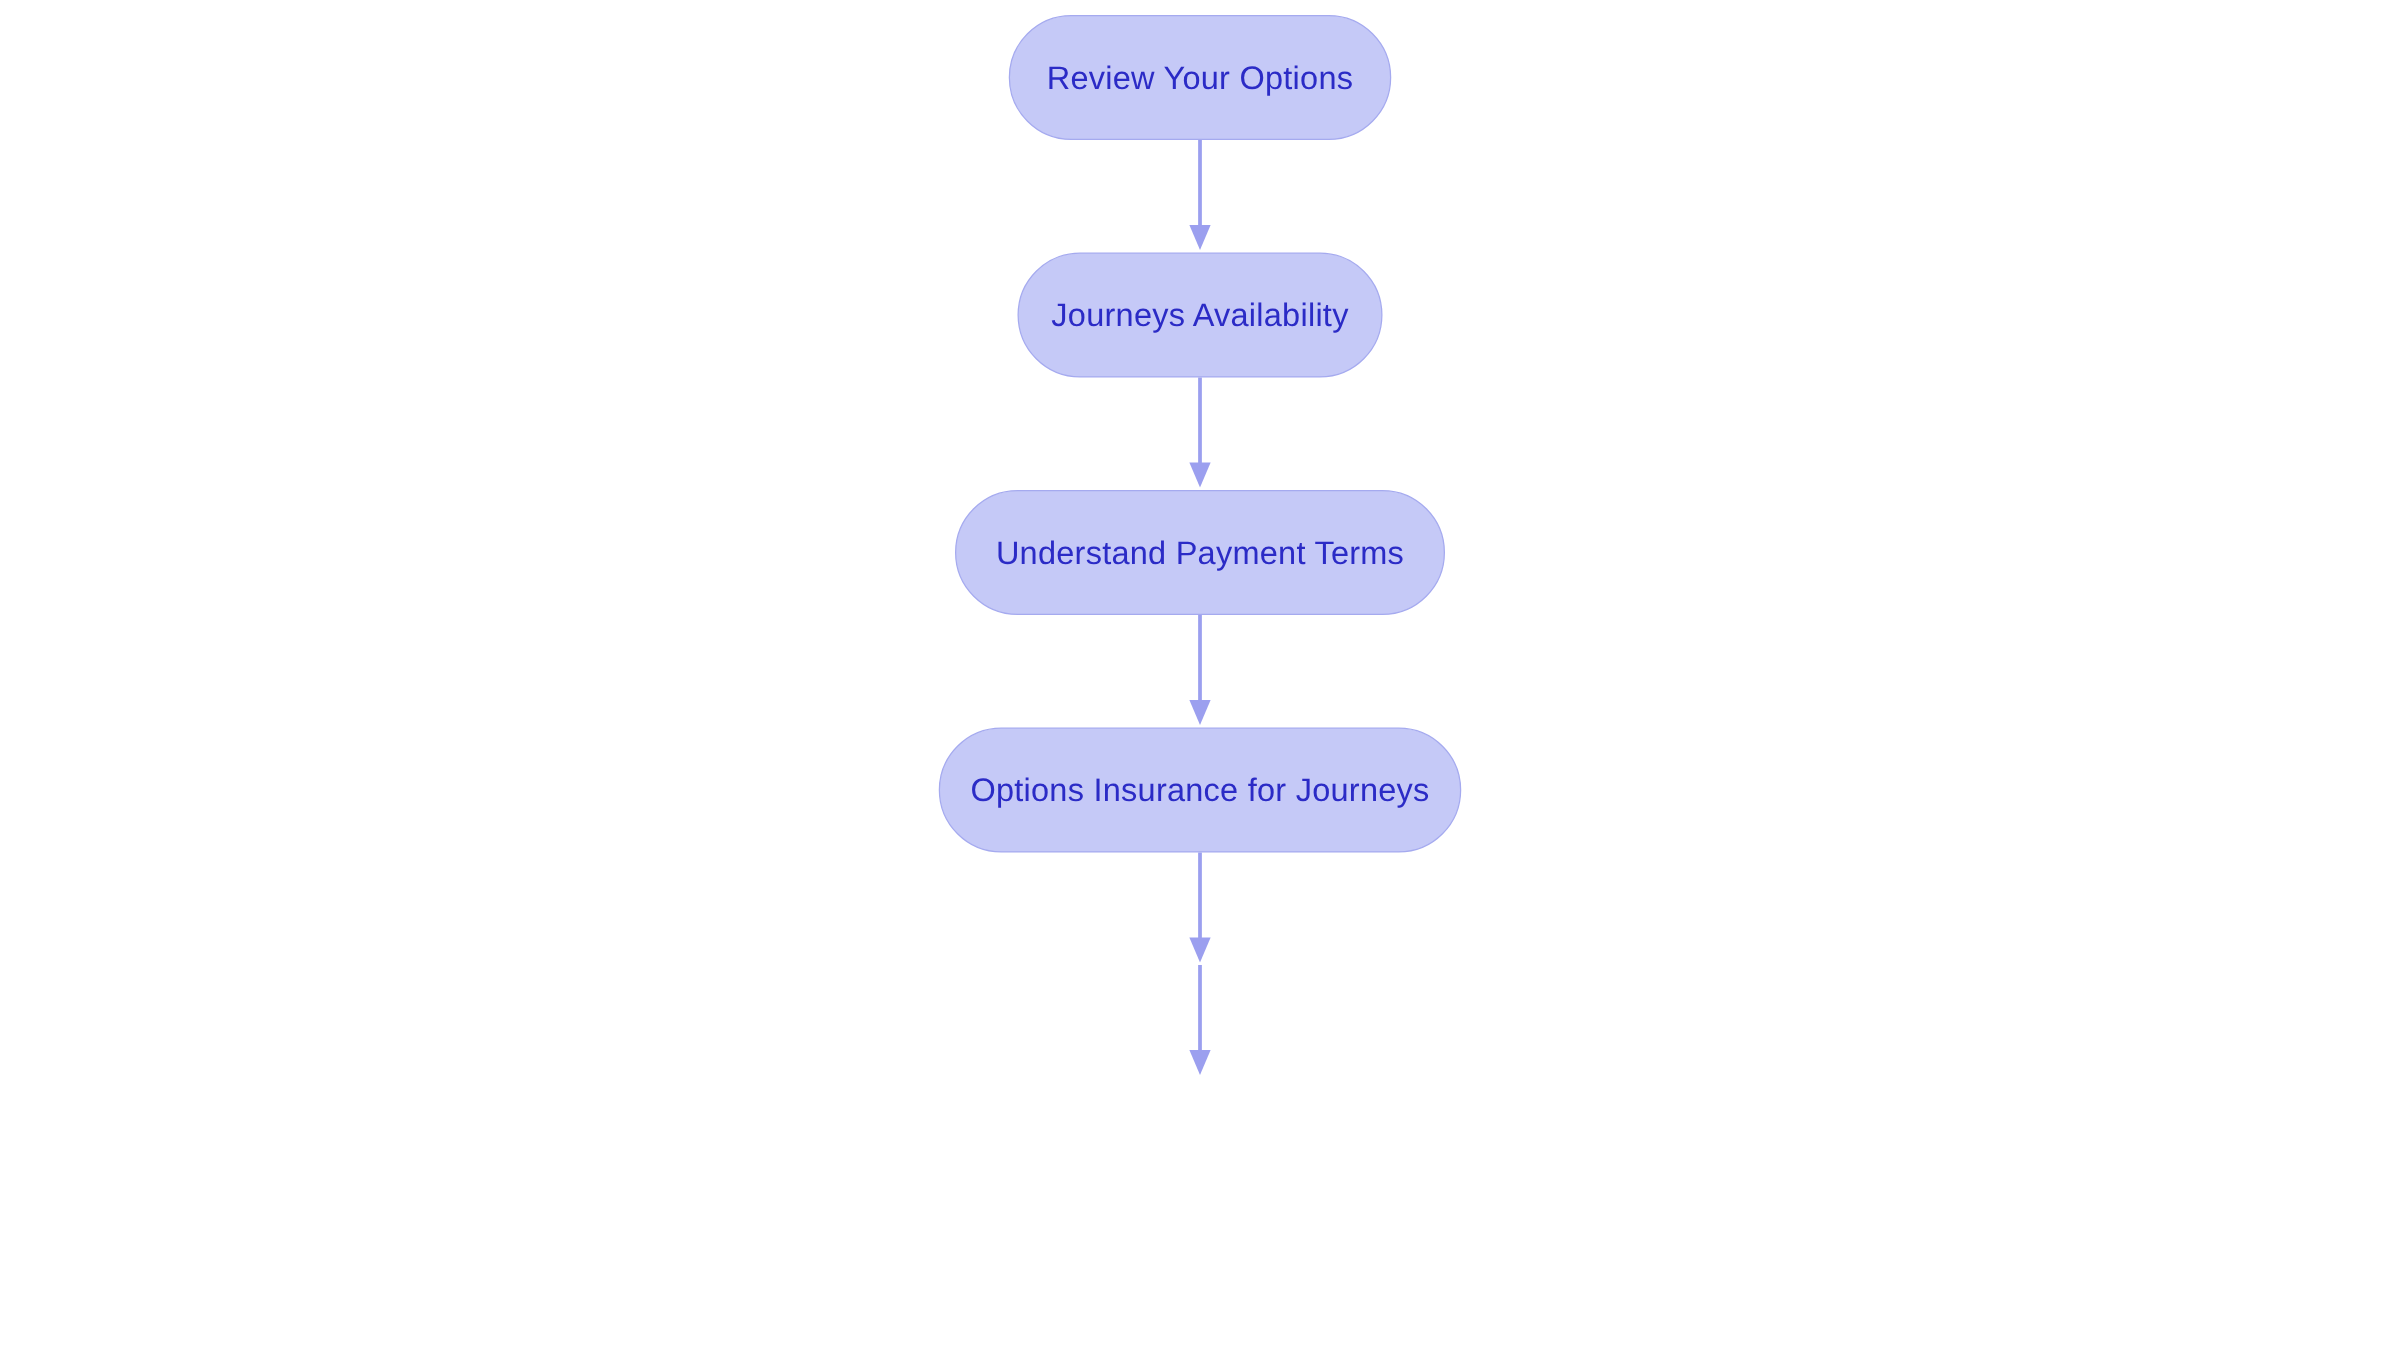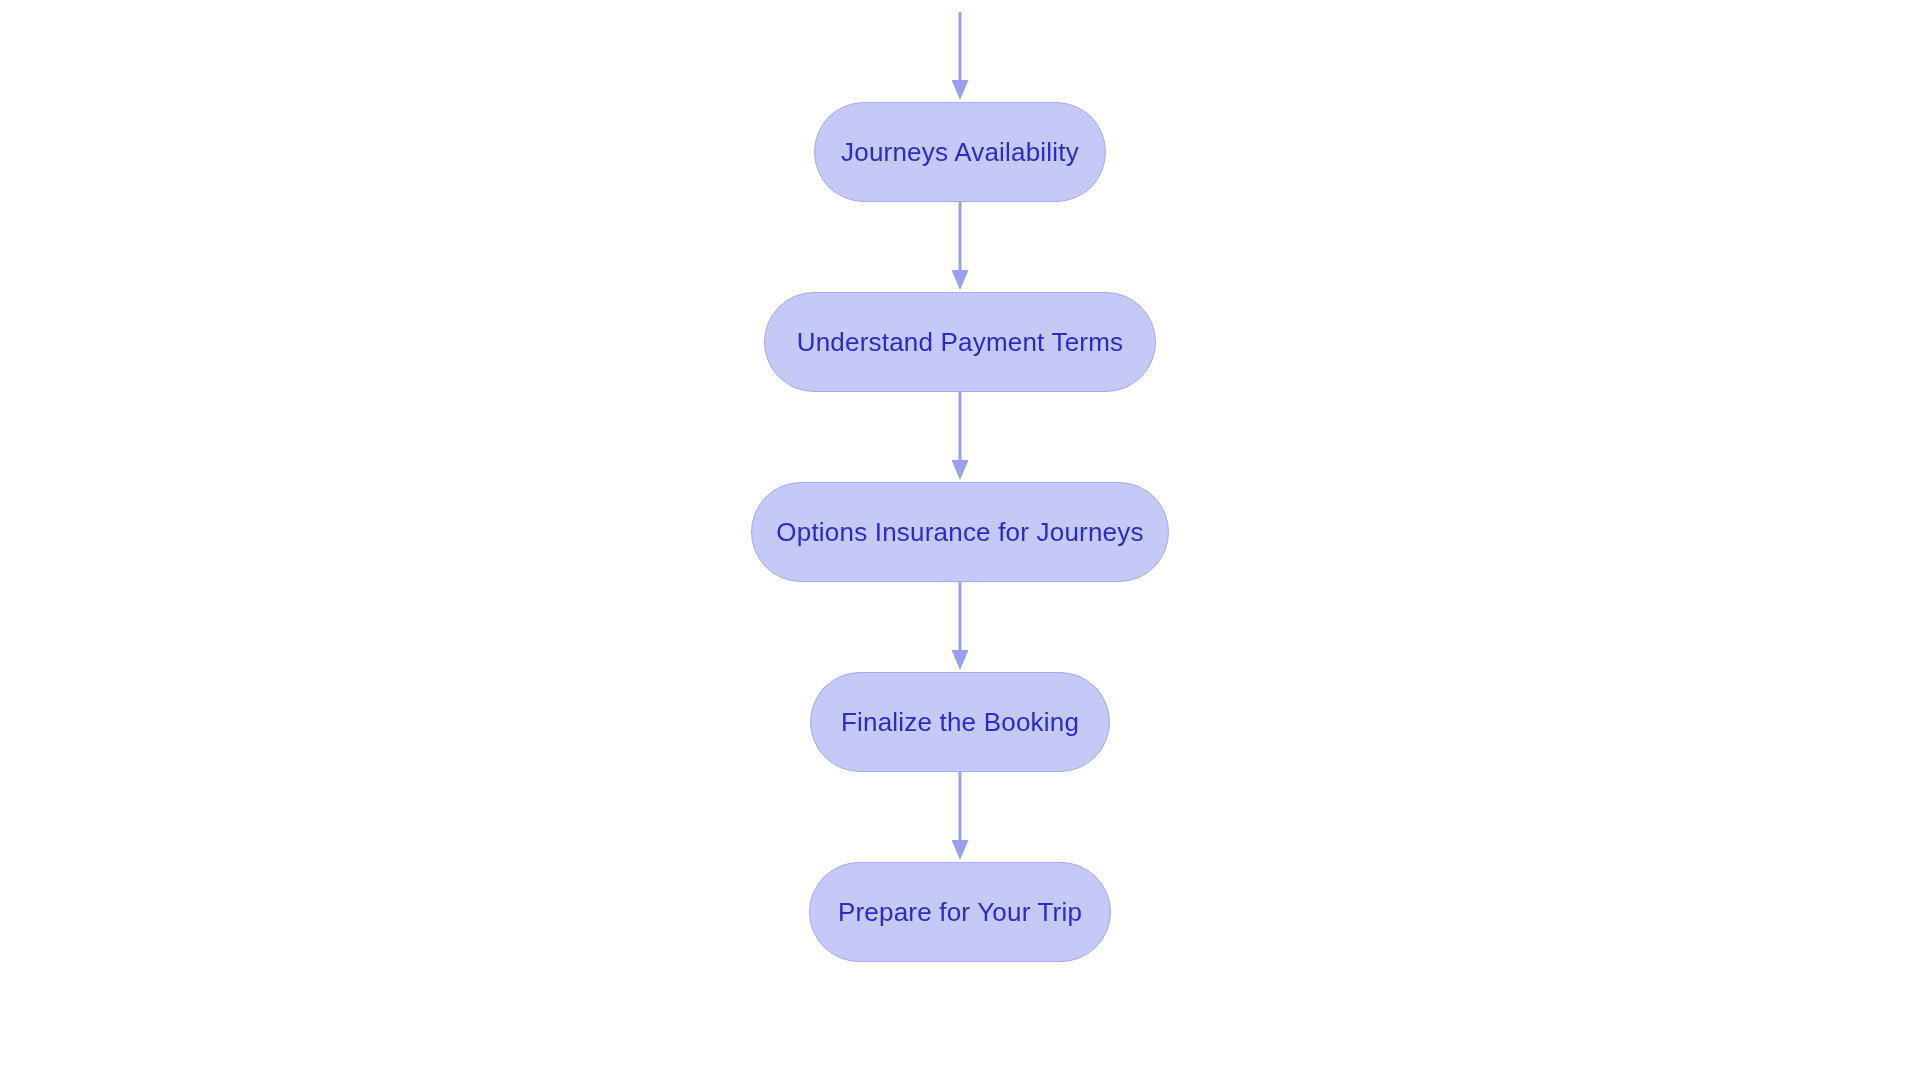--- a/index.html
+++ b/index.html
@@ -92,20 +92,23 @@
     fill: #9b9fef;
     stroke: none;
   }
 </style>
 </head>
 <body>
 
 <div id="flowchart">
   <div class="flow-column">
 
+    <div class="node w-0">
+      <span class="node-label">Review Your Options</span>
+    </div>
 
     <div class="connector">
       <svg width="20" height="90" viewBox="0 0 20 90" aria-hidden="true">
         <line class="arrow-line" x1="10" y1="0" x2="10" y2="72"></line>
         <polygon class="arrow-head" points="10,88 1.5,68 18.5,68"></polygon>
       </svg>
     </div>
 
     <div class="node w-1">
       <span class="node-label">Journeys Availability</span>
@@ -133,29 +136,23 @@
       <span class="node-label">Options Insurance for Journeys</span>
     </div>
 
     <div class="connector">
       <svg width="20" height="90" viewBox="0 0 20 90" aria-hidden="true">
         <line class="arrow-line" x1="10" y1="0" x2="10" y2="72"></line>
         <polygon class="arrow-head" points="10,88 1.5,68 18.5,68"></polygon>
       </svg>
     </div>
 
-    <div class="node w-4">
-      <span class="node-label">Finalize the Booking</span>
-    </div>
 
     <div class="connector">
       <svg width="20" height="90" viewBox="0 0 20 90" aria-hidden="true">
         <line class="arrow-line" x1="10" y1="0" x2="10" y2="72"></line>
         <polygon class="arrow-head" points="10,88 1.5,68 18.5,68"></polygon>
       </svg>
     </div>
 
-    <div class="node w-5">
-      <span class="node-label">Prepare for Your Trip</span>
-    </div>
 
   </div>
 </div>
 
 </body></html>

